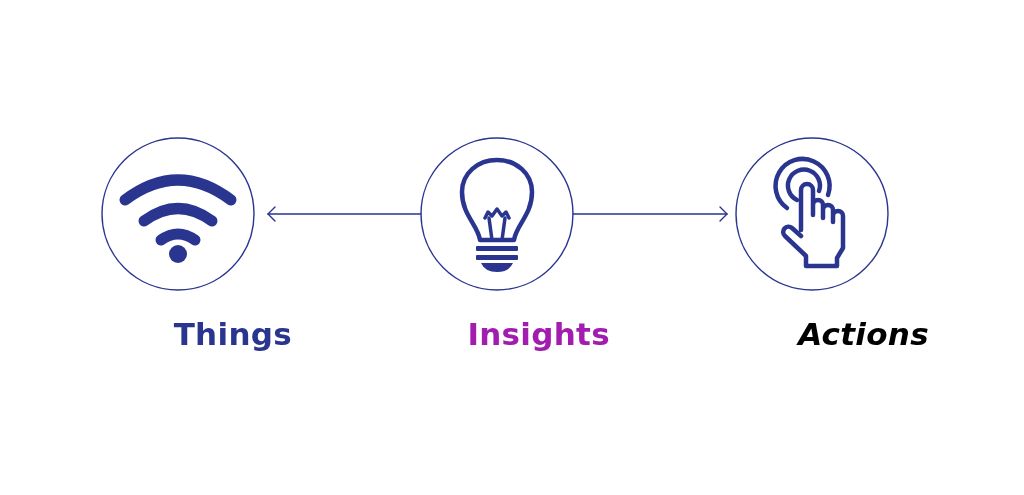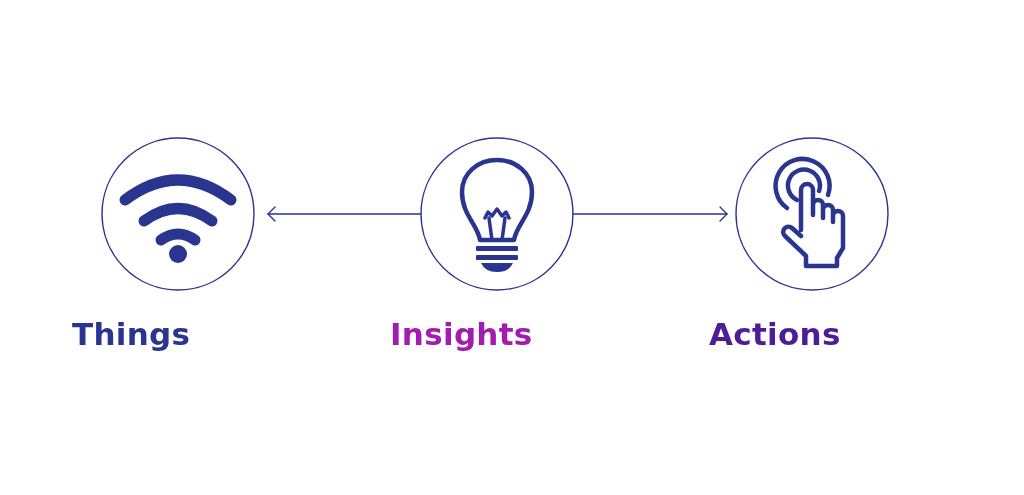--- a/index.html
+++ b/index.html
@@ -1,18 +1,18 @@
 <!DOCTYPE html>
 <html><head>
 <meta charset="utf-8">
 <style>
   html, body { margin:0; padding:0; background:#ffffff; }
   body { width:1024px; height:495px; position:relative; overflow:hidden; font-family:"Liberation Sans", sans-serif; }
   .canvas { position:absolute; left:0; top:0; width:1024px; height:495px; }
-  .label { position:absolute; top:316px; width:220px; text-align:left; font-family:"DejaVu Sans", sans-serif; font-weight:bold; font-size:31px; letter-spacing:0.3px; }
+  .label { position:absolute; top:316px; width:220px; text-align:right; font-family:"DejaVu Sans", sans-serif; font-weight:bold; font-size:31px; letter-spacing:0.3px; }
 </style>
 </head>
 <body>
 
 <svg class="canvas" viewBox="0 0 1024 495" xmlns="http://www.w3.org/2000/svg">
   <g fill="none" stroke="#2a3590" stroke-width="1.4">
     <circle cx="178" cy="214" r="76"></circle>
     <circle cx="497" cy="214" r="76"></circle>
     <circle cx="812" cy="214" r="76"></circle>
   </g>
@@ -46,13 +46,13 @@
 
   <g fill="none" stroke="#2a3590" stroke-width="4.5" stroke-linejoin="round" stroke-linecap="round">
     <path d="M787,208 A27,27 0 1 1 828,195"></path>
     <path d="M797,200 A16,16 0 1 1 819,191"></path>
     <path d="M801,230 L801,190 A6,6 0 0 1 813,190 L813,215 L813,205 A5,5 0 0 1 823,205 L823,218 L823,210 A5,5 0 0 1 833,210 L833,222 L833,216 A5,5 0 0 1 843,216 L843,248 L837,258 L837,266 L806,266 L806,256 L785,236 A5,5 0 0 1 792,228 L801,236"></path>
   </g>
 </svg>
 
 <div class="label" style="left:72px;color:#2a3590;">Things</div>
 <div class="label" style="left:390px;color:#a21caf;">Insights</div>
-<div class="label" style="left:709px;color:#4c1d95;">Actions</div>
+<div class="label" style="left:709px;color:#000000;font-style:italic;">Actions</div>
 
 </body></html>

